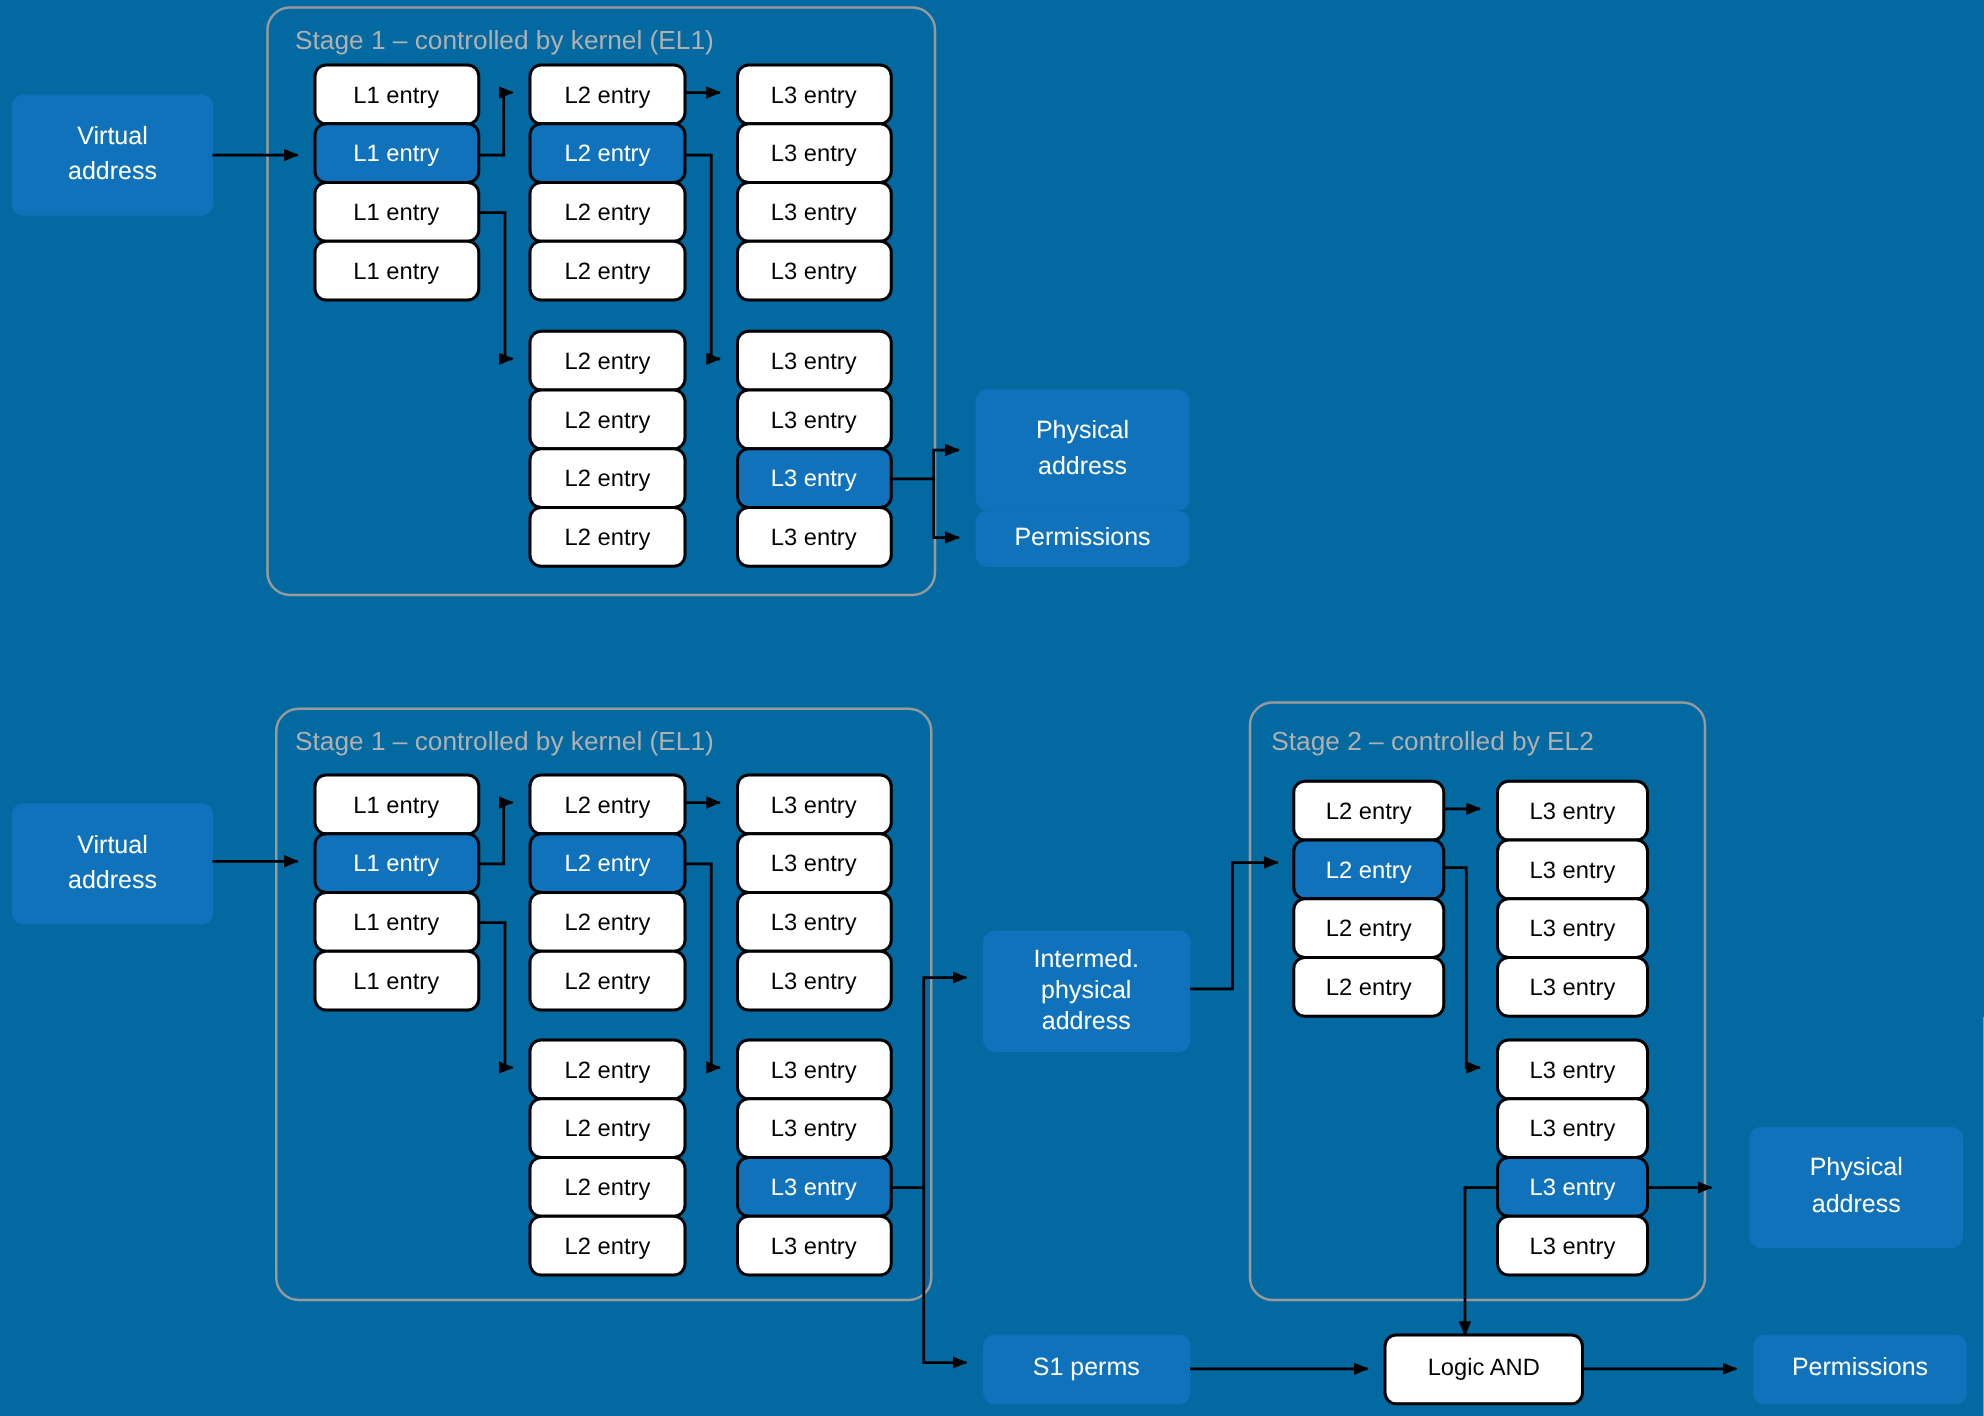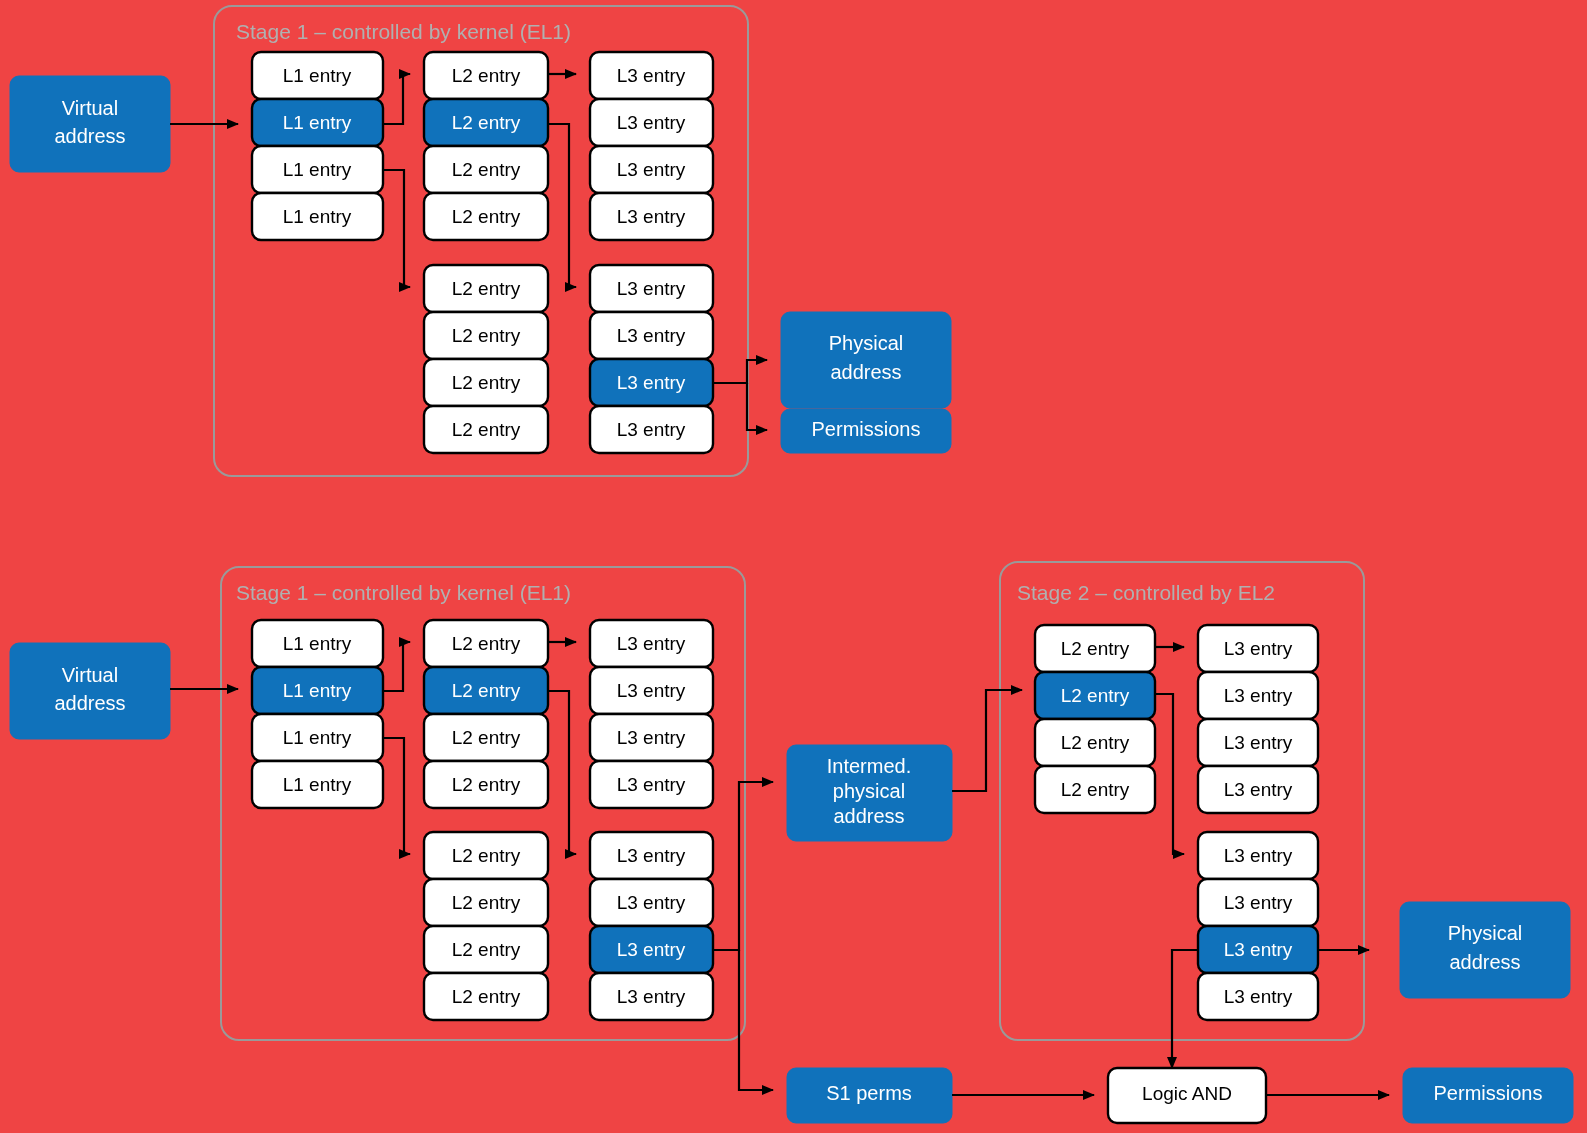--- a/index.html
+++ b/index.html
@@ -4,21 +4,21 @@
 <style>
   html, body {
     margin: 0;
     padding: 0;
     background: #ffffff;
   }
   #stage {
     position: relative;
     width: 1587px;
     height: 1133px;
-    background: #ef4444;
+    background: #0369a1;
     font-family: "Liberation Sans", sans-serif;
   }
   svg.diagram {
     position: absolute;
     top: 0; left: 0;
     width: 1587px;
     height: 1133px;
     display: block;
   }
   .grp-border {

